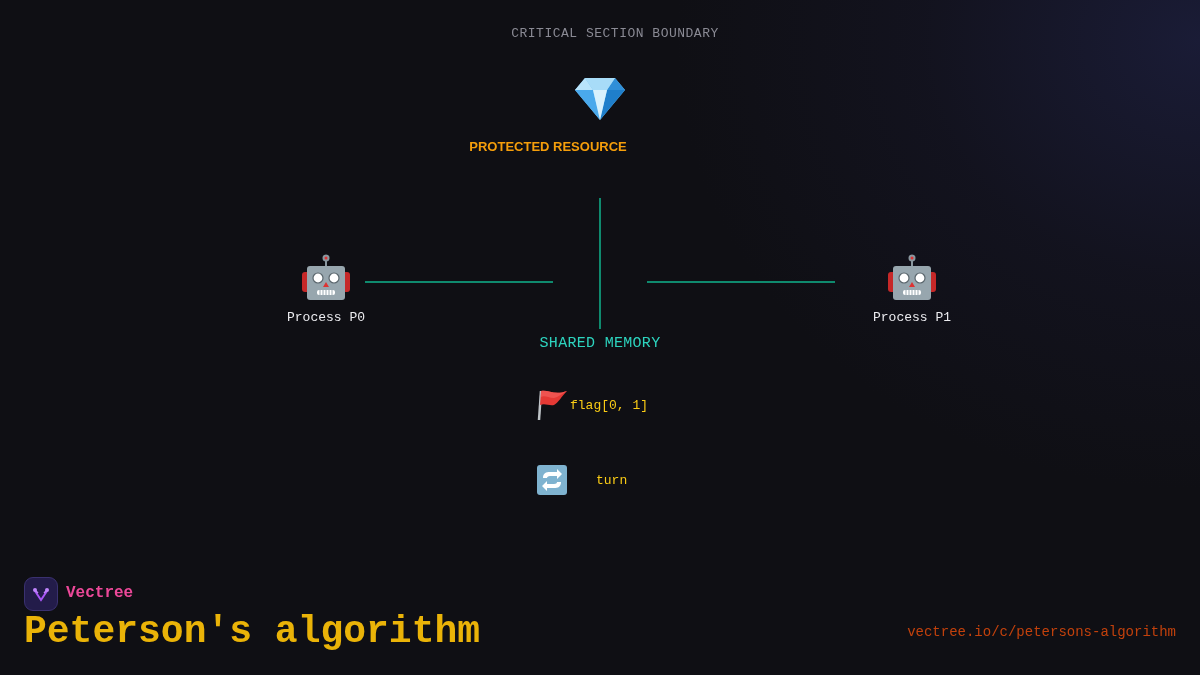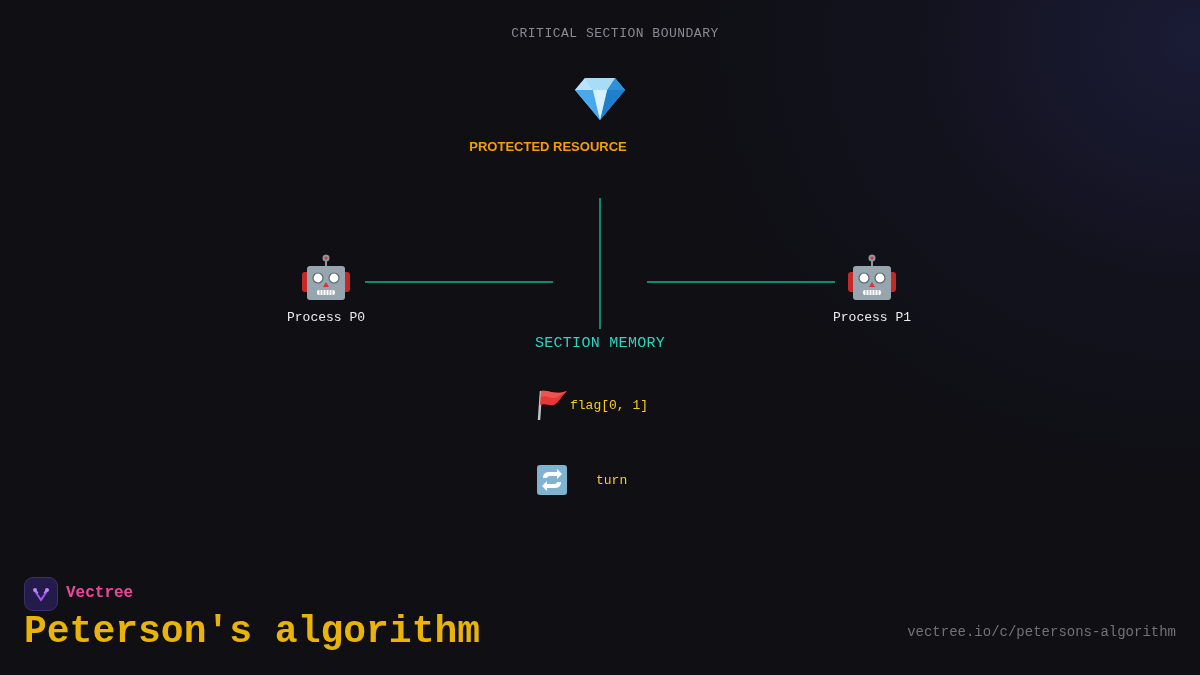--- a/index.html
+++ b/index.html
@@ -43,21 +43,21 @@
     }
     .var-label { font-size: 13px; color: #facc15; }
 
     .brand-logo {
       left: 24px; top: 577px; width: 32px; height: 32px; border-radius: 9px;
       background: #231c4a; border: 1px solid #3a3170;
       display: flex; align-items: center; justify-content: center;
     }
     .brand-name { left: 66px; top: 584px; font-size: 16px; font-weight: bold; color: #ec4899; }
     .page-title { left: 24px; top: 610px; font-size: 38px; font-weight: bold; color: #eab308; letter-spacing: 0px; }
-    .page-url { right: 24px; top: 624px; font-size: 14px; color: #737373; }
+    .page-url { right: 24px; top: 624px; font-size: 14px; color: #c2410c; }
   </style>
 </head>
 <body>
 
 <div class="bg-glow"></div>
 
 <div class="abs boundary-label mono">CRITICAL SECTION BOUNDARY</div>
 
 <div class="abs resource-icon">
   <svg width="50" height="44" viewBox="0 0 50 44">
@@ -95,21 +95,21 @@
           <line x1="22" y1="36" x2="22" y2="41"></line>
           <line x1="25" y1="36" x2="25" y2="41"></line>
           <line x1="28" y1="36" x2="28" y2="41"></line>
           <line x1="31" y1="36" x2="31" y2="41"></line>
         </g>
     </svg>
   </div>
   <div class="process-label">Process P0</div>
 </div>
 
-<div class="abs process" style="left:812px; top:252px;">
+<div class="abs process" style="left:852px; top:252px;">
   <div class="process-icon">
     <svg width="50" height="48" viewBox="0 0 50 48">
       <line x1="25" y1="4" x2="25" y2="12" stroke="#8a979f" stroke-width="2"></line>
       <circle cx="25" cy="4" r="3.5" fill="#8a979f"></circle>
         <circle cx="25" cy="4" r="1.5" fill="#d33"></circle>
       <rect x="1" y="18" width="8" height="20" rx="3" fill="#c62828"></rect>
       <rect x="41" y="18" width="8" height="20" rx="3" fill="#c62828"></rect>
       <rect x="6" y="12" width="38" height="34" rx="3" fill="#97a6ae"></rect>
       <circle cx="17" cy="24" r="5" fill="#fff" stroke="#5a666d" stroke-width="1.2"></circle>
       <circle cx="33" cy="24" r="5" fill="#fff" stroke="#5a666d" stroke-width="1.2"></circle>
@@ -120,21 +120,21 @@
           <line x1="22" y1="36" x2="22" y2="41"></line>
           <line x1="25" y1="36" x2="25" y2="41"></line>
           <line x1="28" y1="36" x2="28" y2="41"></line>
           <line x1="31" y1="36" x2="31" y2="41"></line>
         </g>
     </svg>
   </div>
   <div class="process-label">Process P1</div>
 </div>
 
-<div class="abs memory-label mono">SECTION MEMORY</div>
+<div class="abs memory-label mono">SHARED MEMORY</div>
 
 <div class="abs" style="left:536px; top:388px; width:34px; height:34px;">
   <svg width="34" height="34" viewBox="0 0 34 34">
     <line x1="5" y1="3" x2="3" y2="32" stroke="#bfc4c8" stroke-width="2.5"></line>
     <path d="M5,3 C12,1 18,8 31,3 C26,8 22,15 18,17 C13,18 9,15 4,17 Z" fill="#e53935"></path>
     <path d="M5,3 C12,1 18,8 31,3 C26,6 22,9 18,10 C12,10 9,7 5,9 Z" fill="#ef5350"></path>
   </svg>
 </div>
 <div class="abs var-label mono" style="left:570px; top:398px;">flag[0, 1]</div>
 

